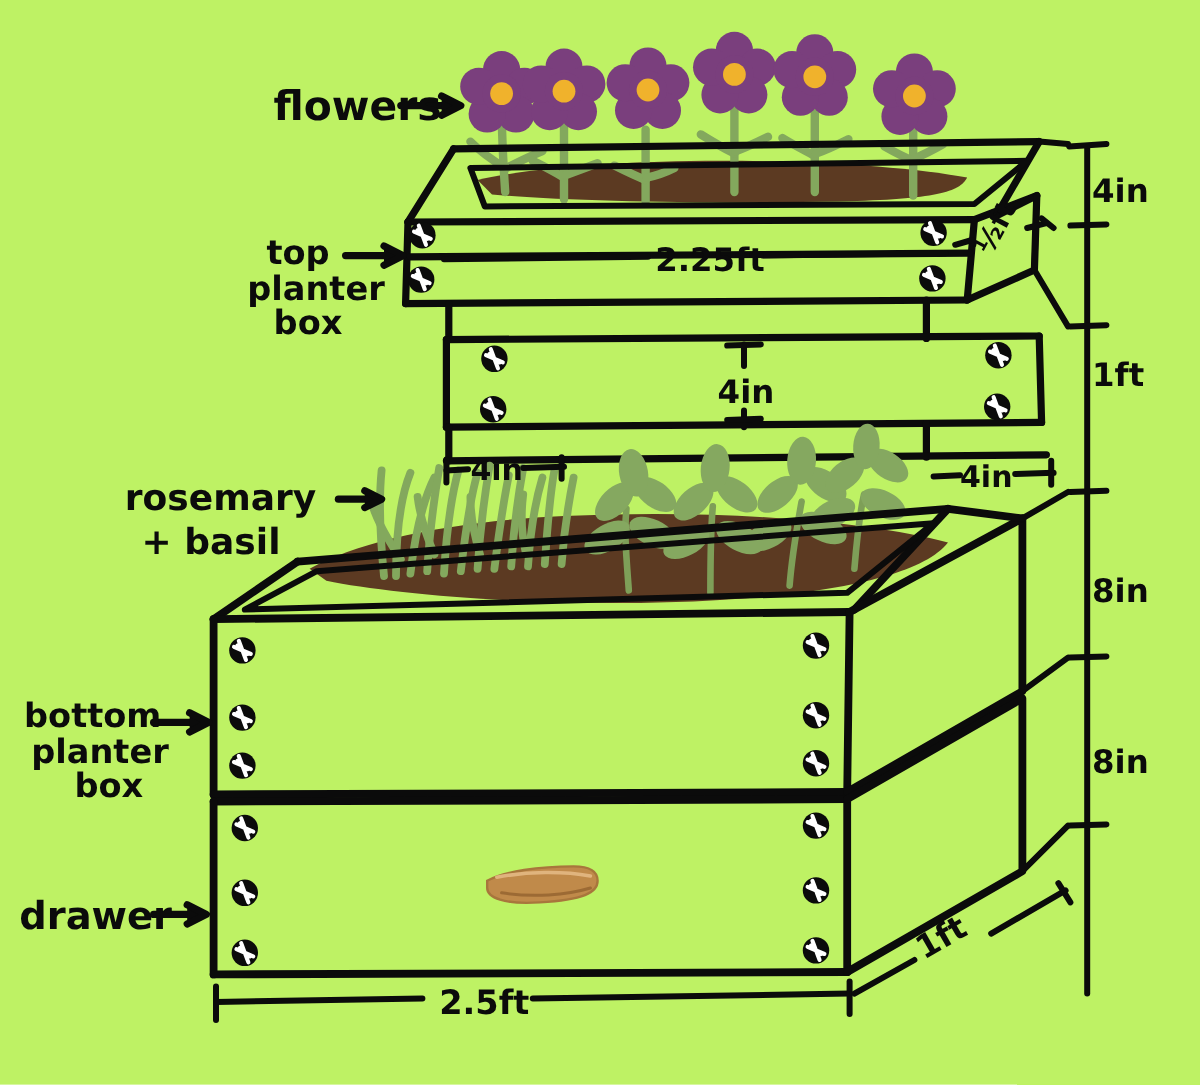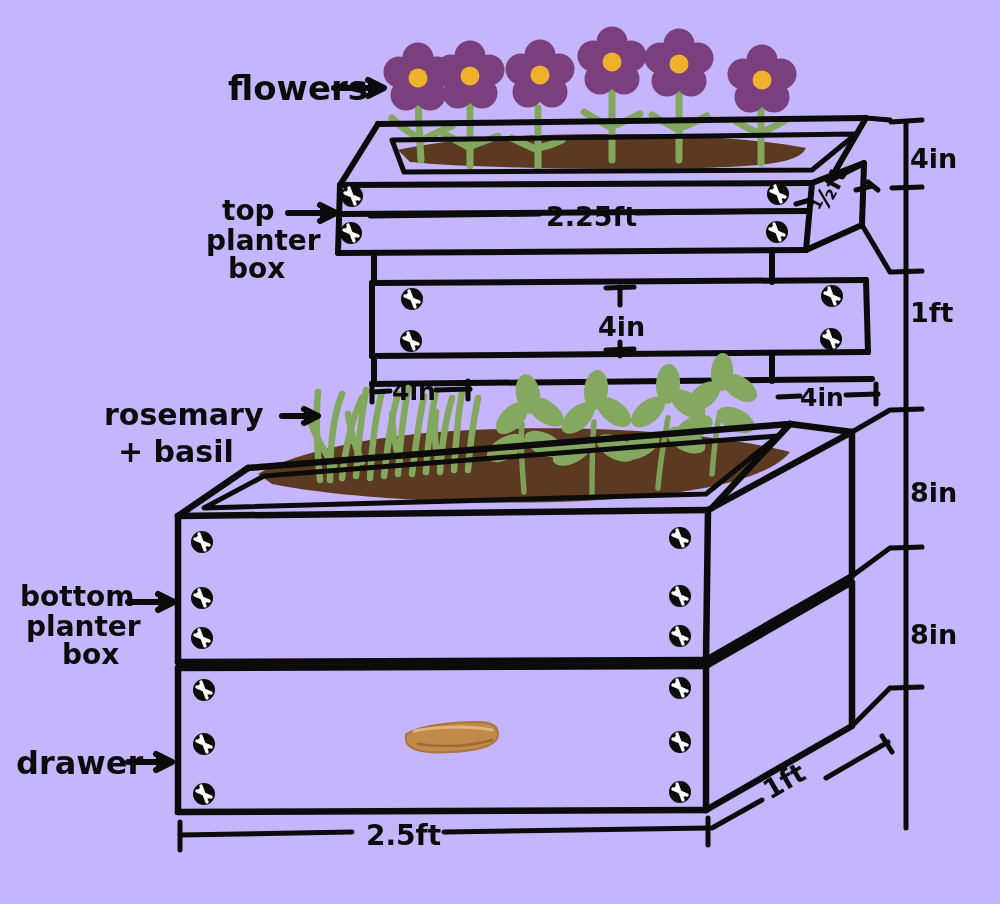--- a/index.html
+++ b/index.html
@@ -1,17 +1,17 @@
 <!DOCTYPE html>
 <html><head>
 <meta charset="utf-8">
 <style>
   html,body{margin:0;padding:0;background:#fff;}
   body{font-family:"DejaVu Sans",sans-serif;}
-  #stage{position:relative;width:1000px;height:904px;background:#c4b5fd;overflow:hidden;}
+  #stage{position:relative;width:1000px;height:904px;background:#bef264;overflow:hidden;}
   #stage svg{position:absolute;left:0;top:0;}
   .hand{font-family:"DejaVu Sans",sans-serif;font-weight:700;fill:#0b0b0b;}
 </style>
 </head>
 <body>
 
 <div id="stage">
 
   <svg width="1000" height="904" viewBox="0 0 1000 904">
     <defs>

